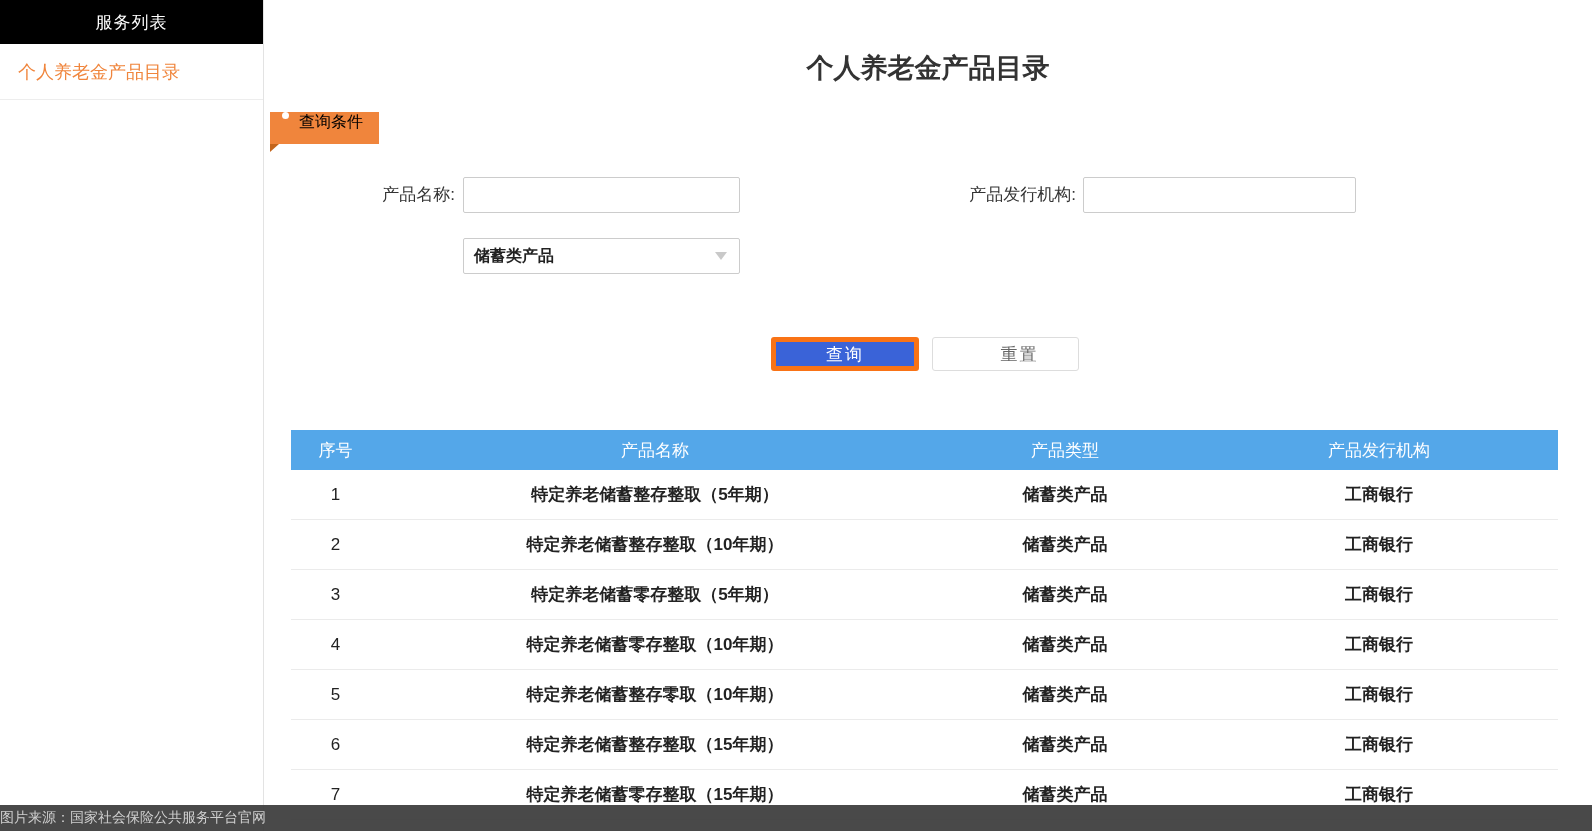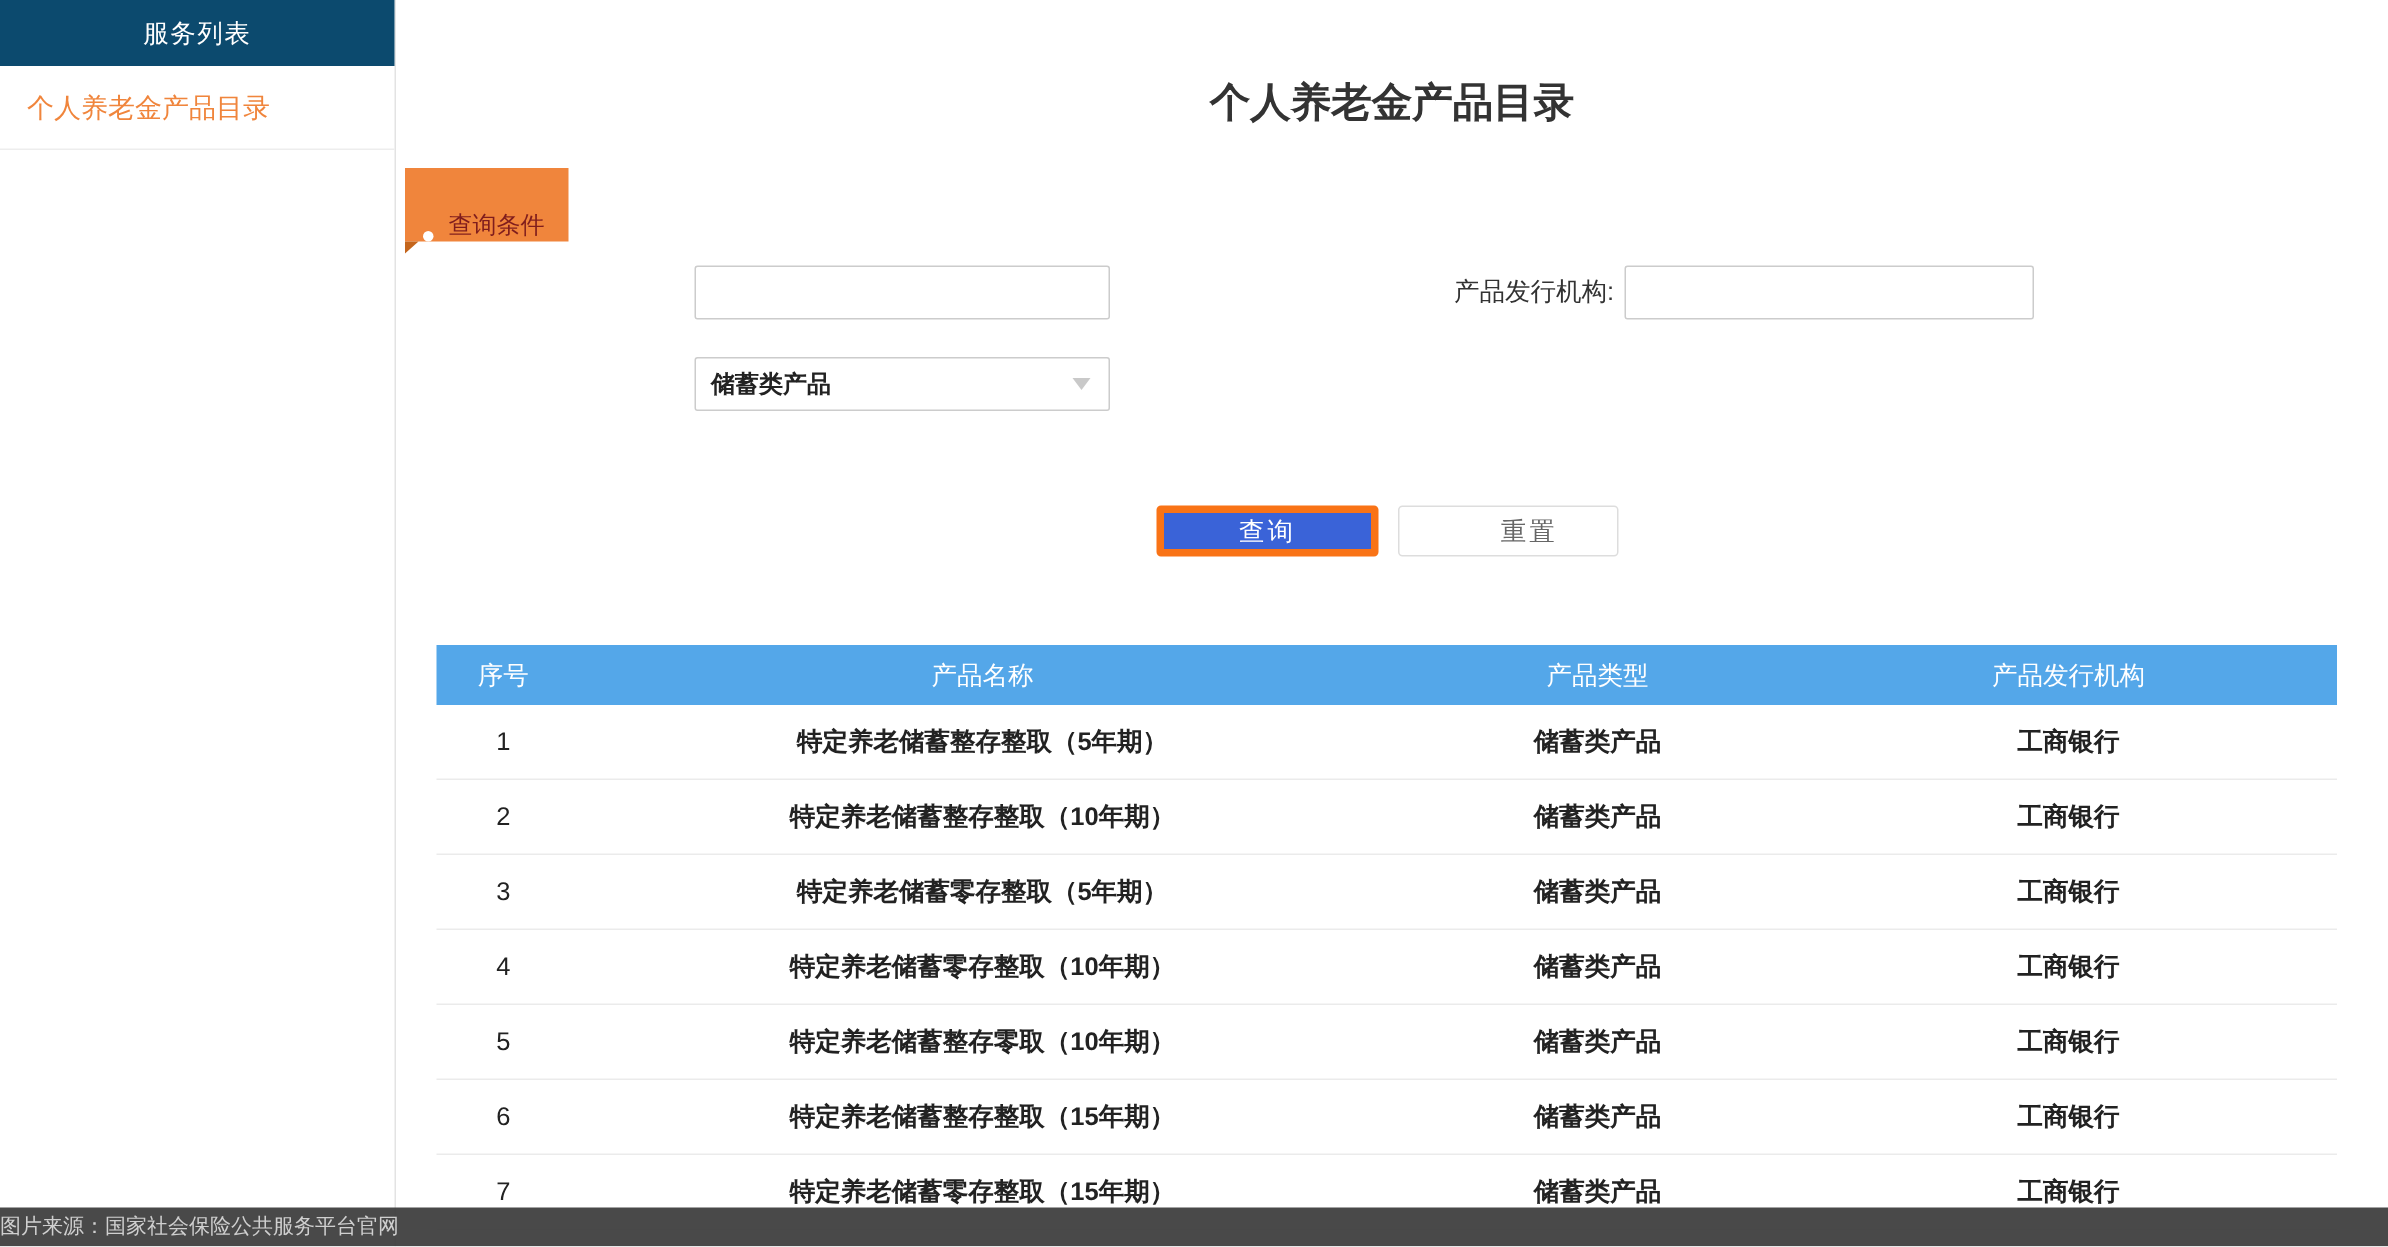--- a/index.html
+++ b/index.html
@@ -2,28 +2,28 @@
 <html><head>
 <meta charset="utf-8">
 <style>
   * { margin:0; padding:0; }
   html,body { background:#fff; }
   body { font-family:"Liberation Sans","DejaVu Sans",sans-serif; }
   .page { position:relative; width:1592px; height:831px; background:#fff; overflow:hidden; }
 
   
   .sidebar { position:absolute; left:0; top:0; width:264px; height:100%; background:#fff; border-right:1px solid #e3e3e3; box-sizing:border-box; }
-  .sidebar-header { height:44px; background:#0c4a6e; color:#fff; font-size:17px; display:flex; align-items:center; justify-content:center; letter-spacing:1px; }
+  .sidebar-header { height:44px; background:#000000; color:#fff; font-size:17px; display:flex; align-items:center; justify-content:center; letter-spacing:1px; }
   .sidebar-item { height:55px; display:flex; align-items:center; padding:0 18px; color:#f0853c; font-size:18px; border-bottom:1px solid #ededed; cursor:pointer; }
 
   
   .page-title { position:absolute; left:264px; top:50px; width:1328px; text-align:center; font-size:27px; font-weight:bold; color:#333; }
 
   
-  .badge { position:absolute; height:49px; background:#f0853c; color:#7f1d1d; font-size:16px; display:flex; align-items:flex-end; padding:0 16px 0 12px; }
+  .badge { position:absolute; height:32px; background:#f0853c; color:#000000; font-size:16px; display:flex; align-items:flex-start; padding:0 16px 0 12px; }
   .badge::after { content:""; position:absolute; left:0; top:100%; width:0; height:0; border-top:8px solid #c4651c; border-right:9px solid transparent; }
   .badge .dot { width:7px; height:7px; border-radius:50%; background:#fff; margin-right:10px; flex:0 0 auto; }
   .badge1 { left:270px; top:112px; }
   .badge2 { left:270px; top:375px; }
 
   
   .field-label { position:absolute; font-size:17px; color:#333; line-height:36px; text-align:right; white-space:nowrap; }
   .req-star { color:#e03434; margin-right:5px; font-size:17px; }
   .text-input { position:absolute; height:36px; border:1px solid #ccc; border-radius:2px; box-sizing:border-box; font-size:16px; padding:0 10px; outline:none; background:#fff; }
   .select-box { position:absolute; height:36px; border:1px solid #ccc; border-radius:2px; box-sizing:border-box; display:flex; align-items:center; justify-content:space-between; padding:0 12px 0 10px; cursor:pointer; background:#fff; }
@@ -59,20 +59,23 @@
     </div>
   </div>
 
   <div class="page-title">个人养老金产品目录</div>
 
   <div class="badge badge1">
     <span class="dot"></span>
     <span>查询条件</span>
   </div>
 
+  <div class="field-label" style="left:280px;top:177px;width:175px;">
+    <span>产品名称:</span>
+  </div>
   <input class="text-input" style="left: 463px; top: 177px; width: 277px;" type="text" value="">
 
   <div class="field-label" style="left:900px;top:177px;width:176px;">
     <span>产品发行机构:</span>
   </div>
   <input class="text-input" style="left: 1083px; top: 177px; width: 273px;" type="text" value="">
 
   <div class="select-box" style="left:463px;top:238px;width:277px;">
     <span class="select-value">储蓄类产品</span>
     <span class="chevron"></span>

